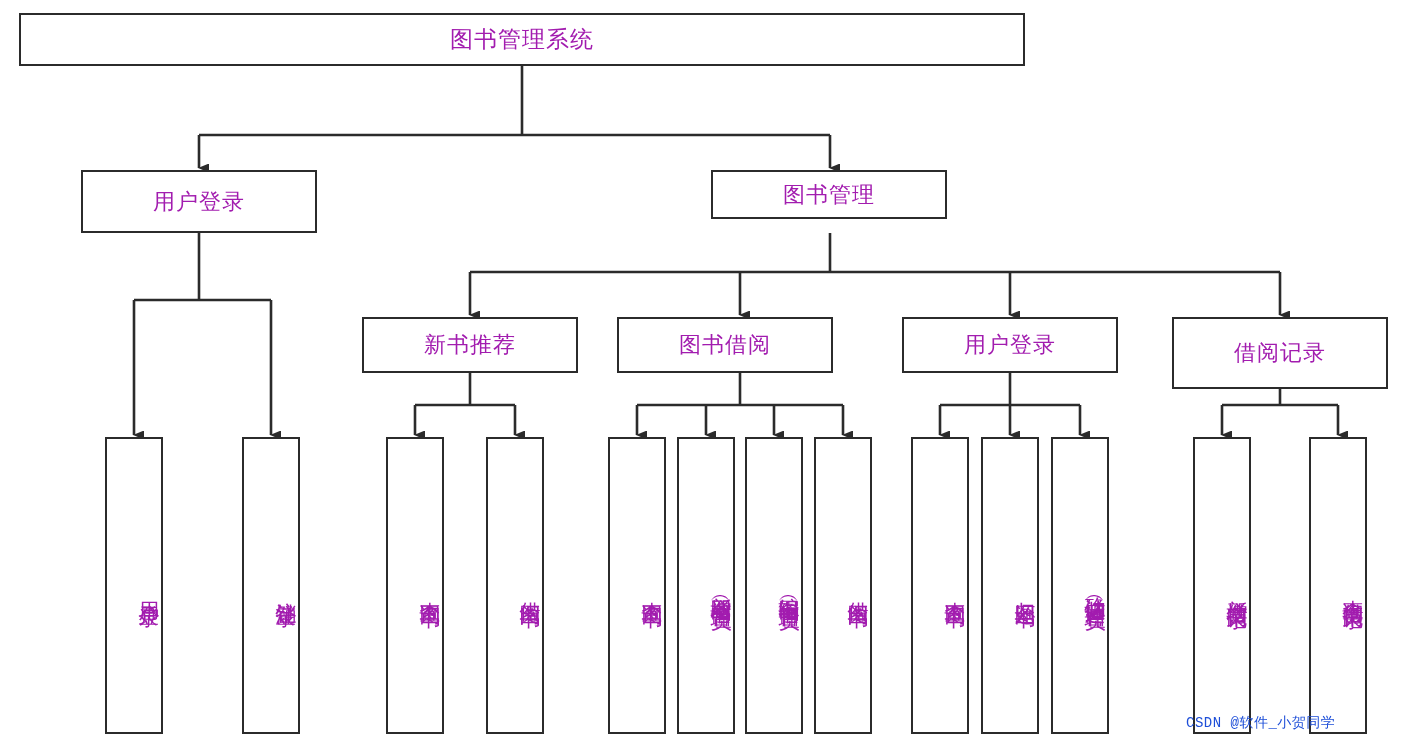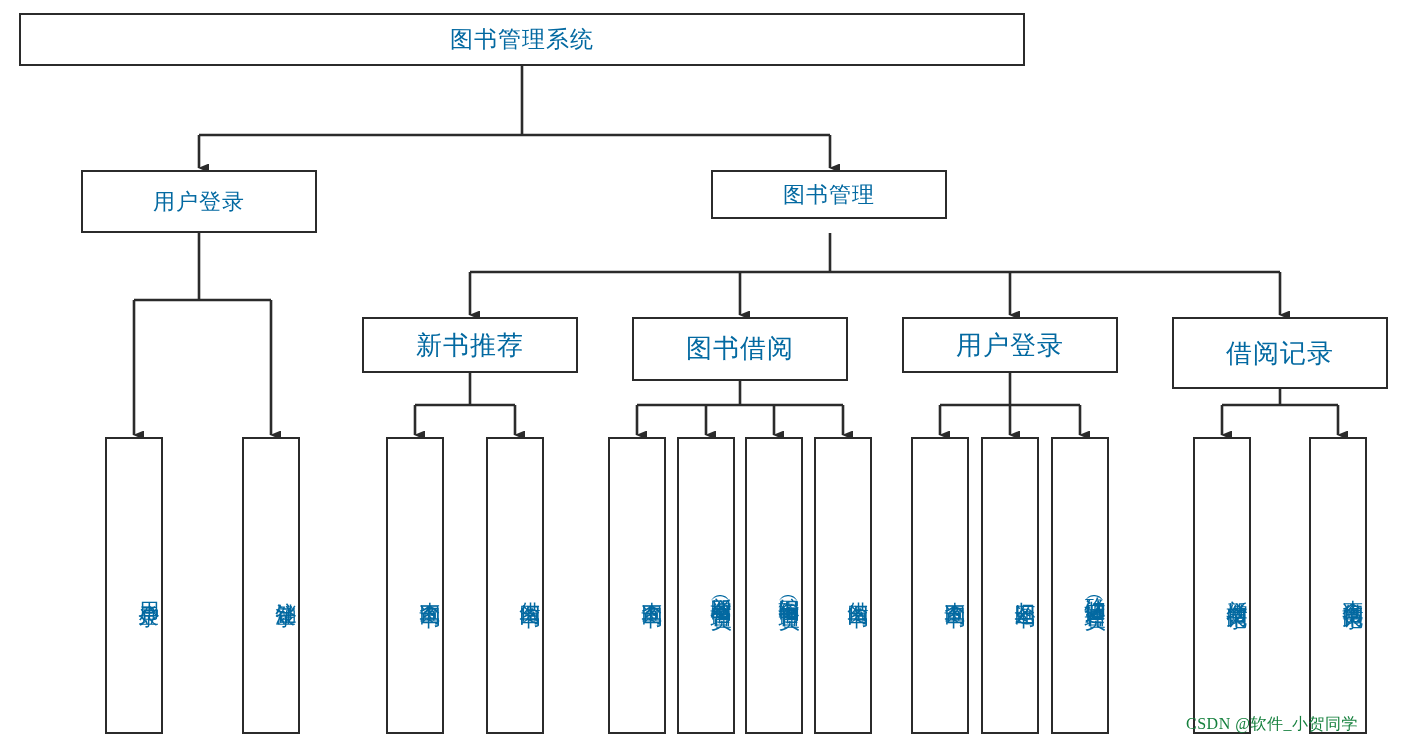--- a/index.html
+++ b/index.html
@@ -27,31 +27,31 @@
     pointer-events: none;
   }
   .node {
     position: absolute;
     box-sizing: border-box;
     background: #ffffff;
     border: 2px solid #2b2b2b;
     display: flex;
     align-items: center;
     justify-content: center;
-    color: #0369a1;
+    color: #a21caf;
     line-height: 1.18;
   }
   .node.root {
     font-size: 23px;
   }
   .node.lvl2 {
     font-size: 22px;
   }
   .node.lvl3 {
-    font-size: 26px;
+    font-size: 22px;
   }
   .node.leaf {
     font-size: 21px;
     writing-mode: vertical-rl;
     text-orientation: upright;
     align-items: flex-start;
     justify-content: center;
     padding-top: 6px;
     letter-spacing: 2px;
   }
@@ -63,25 +63,25 @@
   }
   .node .htext {
     display: block;
     text-align: center;
     letter-spacing: 1px;
   }
   #watermark {
     position: absolute;
     left: 1186px;
     top: 714px;
-    font-size: 16px;
-    color: #15803d;
+    font-size: 14px;
+    color: #1d4ed8;
     letter-spacing: 0.5px;
     white-space: nowrap;
-    font-family: Liberation Serif, serif;
+    font-family: Liberation Mono, monospace;
   }
 </style>
 </head>
 <body>
 
 <div id="diagram-root">
 
   <svg id="wires" viewBox="0 0 1405 747" width="1405" height="747" xmlns="http://www.w3.org/2000/svg">
     <defs>
       <marker id="arrowhead" markerWidth="9" markerHeight="11" refX="4.5" refY="10" orient="auto" markerUnits="userSpaceOnUse">
@@ -142,21 +142,21 @@
   </div>
 
   <div class="node lvl2" style="left:711px; top:170px; width:236px; height:49px;">
     <span class="htext">图书管理</span>
   </div>
 
   <div class="node lvl3" style="left:362px; top:317px; width:216px; height:56px;">
     <span class="htext">新书推荐</span>
   </div>
 
-  <div class="node lvl3" style="left:632px; top:317px; width:216px; height:64px;font-family:Liberation Serif, serif;">
+  <div class="node lvl3" style="left:617px; top:317px; width:216px; height:56px;font-family:Liberation Serif, serif;">
     <span class="htext">图书借阅</span>
   </div>
 
   <div class="node lvl3" style="left:902px; top:317px; width:216px; height:56px;">
     <span class="htext">用户登录</span>
   </div>
 
   <div class="node lvl3" style="left:1172px; top:317px; width:216px; height:72px;">
     <span class="htext">借阅记录</span>
   </div>

